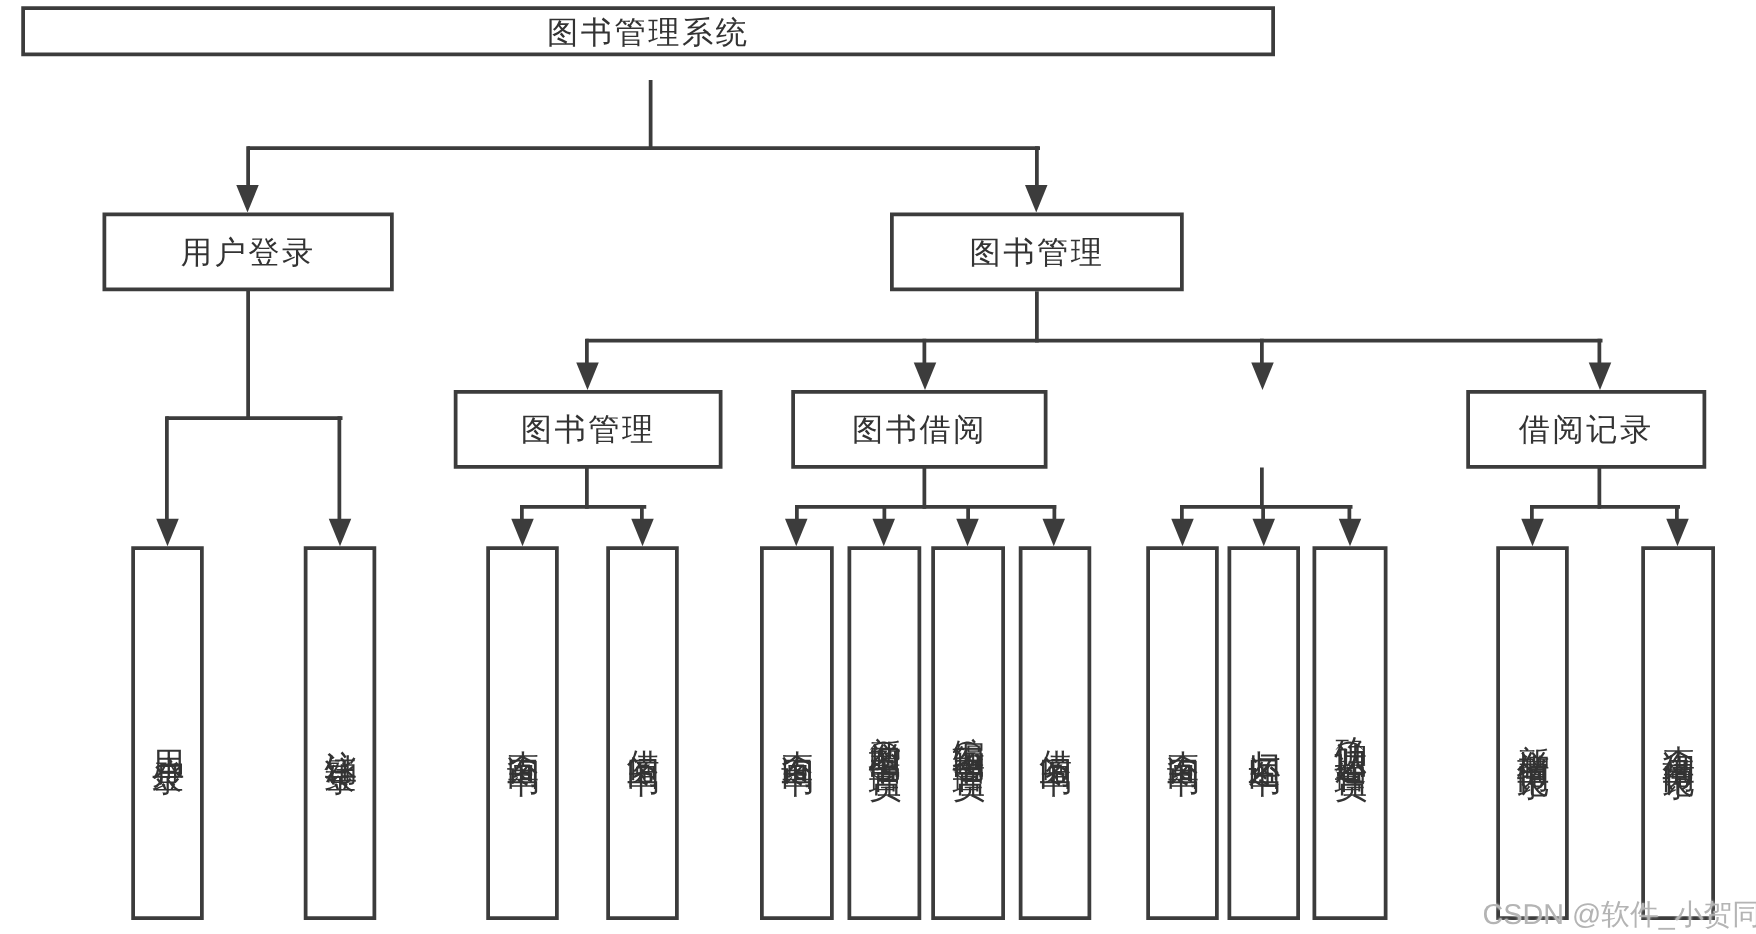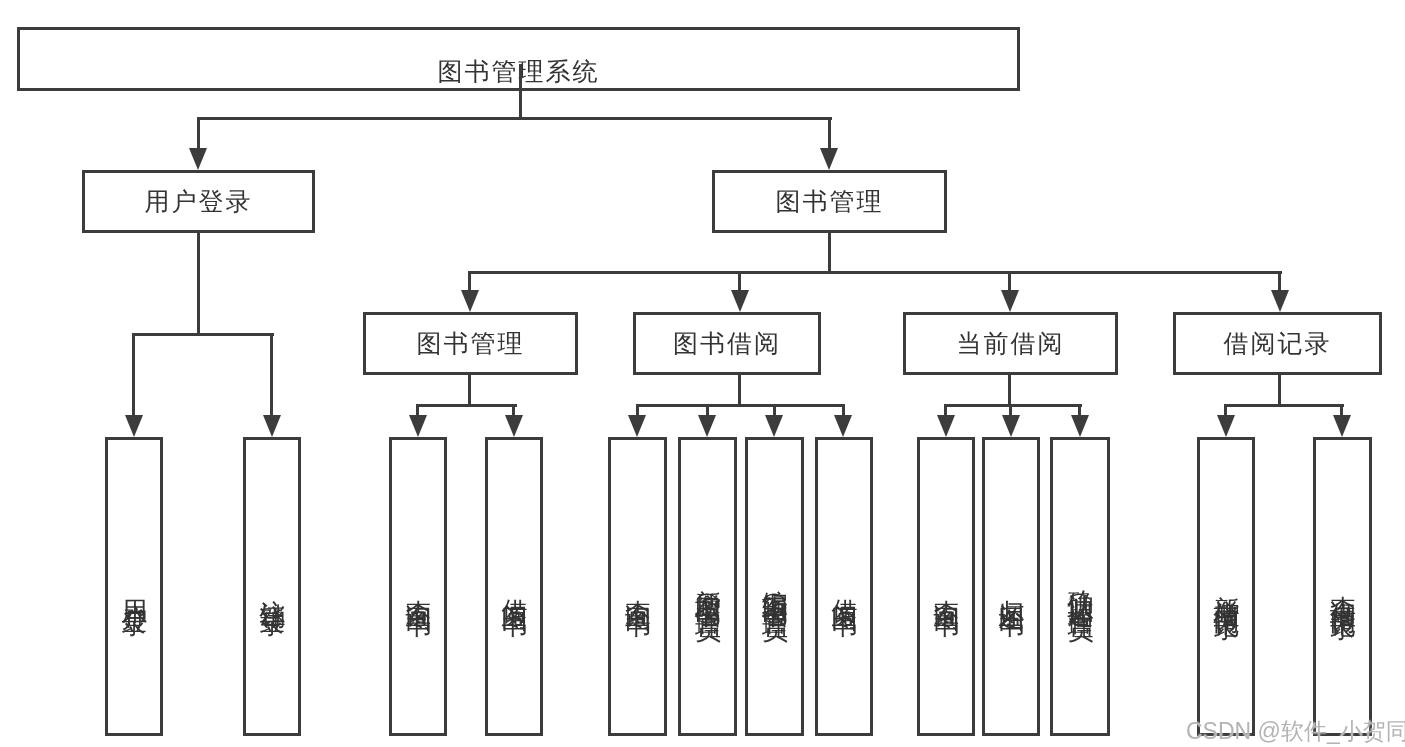--- a/index.html
+++ b/index.html
@@ -29,21 +29,21 @@
     position:absolute;left:1186px;top:716px;font-size:23px;color:#b4b4b4;
     font-family:"Liberation Sans","DejaVu Sans",sans-serif;
     text-shadow:0 0 2px #ffffff;white-space:nowrap;z-index:5;
   }
 </style>
 </head>
 <body>
 
 <div class="canvas">
 
-  <div class="box" style="left:17px;top:27px;width:1003px;height:64px;align-items:flex-end;">
+  <div class="box" style="left:17px;top:5px;width:1003px;height:40px;">
     <span class="hlabel">图书管理系统</span>
   </div>
 
   <div>
     <div class="vl" style="left:519px;top:64px;height:55px;"></div>
     <div class="hl" style="left:198px;top:117px;width:634px;"></div>
     <div class="vl" style="left:197px;top:117px;height:34px;"></div>
     <div class="ar" style="left:189px;top:148px;"></div>
     <div class="vl" style="left:828px;top:117px;height:34px;"></div>
     <div class="ar" style="left:820px;top:148px;"></div>
@@ -74,27 +74,24 @@
     <div class="ar" style="left:731px;top:290px;"></div>
     <div class="vl" style="left:1008px;top:271px;height:21px;"></div>
     <div class="ar" style="left:1001px;top:290px;"></div>
     <div class="vl" style="left:1278px;top:271px;height:21px;"></div>
     <div class="ar" style="left:1271px;top:290px;"></div>
   </div>
 
   <div class="box" style="left:363px;top:312px;width:215px;height:63px;">
     <span class="hlabel">图书管理</span>
   </div>
-  <div class="box" style="left:633px;top:312px;width:188px;height:63px;align-items:center;">
+  <div class="box" style="left:633px;top:312px;width:205px;height:63px;align-items:center;">
     <span class="hlabel">图书借阅</span>
   </div>
-  <div class="box" style="left:903px;top:312px;width:215px;height:63px;">
-    <span class="hlabel">当前借阅</span>
-  </div>
-  <div class="box" style="left:1173px;top:312px;width:209px;height:63px;">
+  <div class="box" style="left:1173px;top:312px;width:192px;height:63px;">
     <span class="hlabel">借阅记录</span>
   </div>
 
   <div>
     <div class="vl" style="left:468px;top:374px;height:33px;"></div>
     <div class="hl" style="left:416px;top:404px;width:101px;"></div>
     <div class="vl" style="left:416px;top:404px;height:13px;"></div>
     <div class="ar" style="left:409px;top:415px;"></div>
     <div class="vl" style="left:512px;top:404px;height:13px;"></div>
     <div class="ar" style="left:505px;top:415px;"></div>

